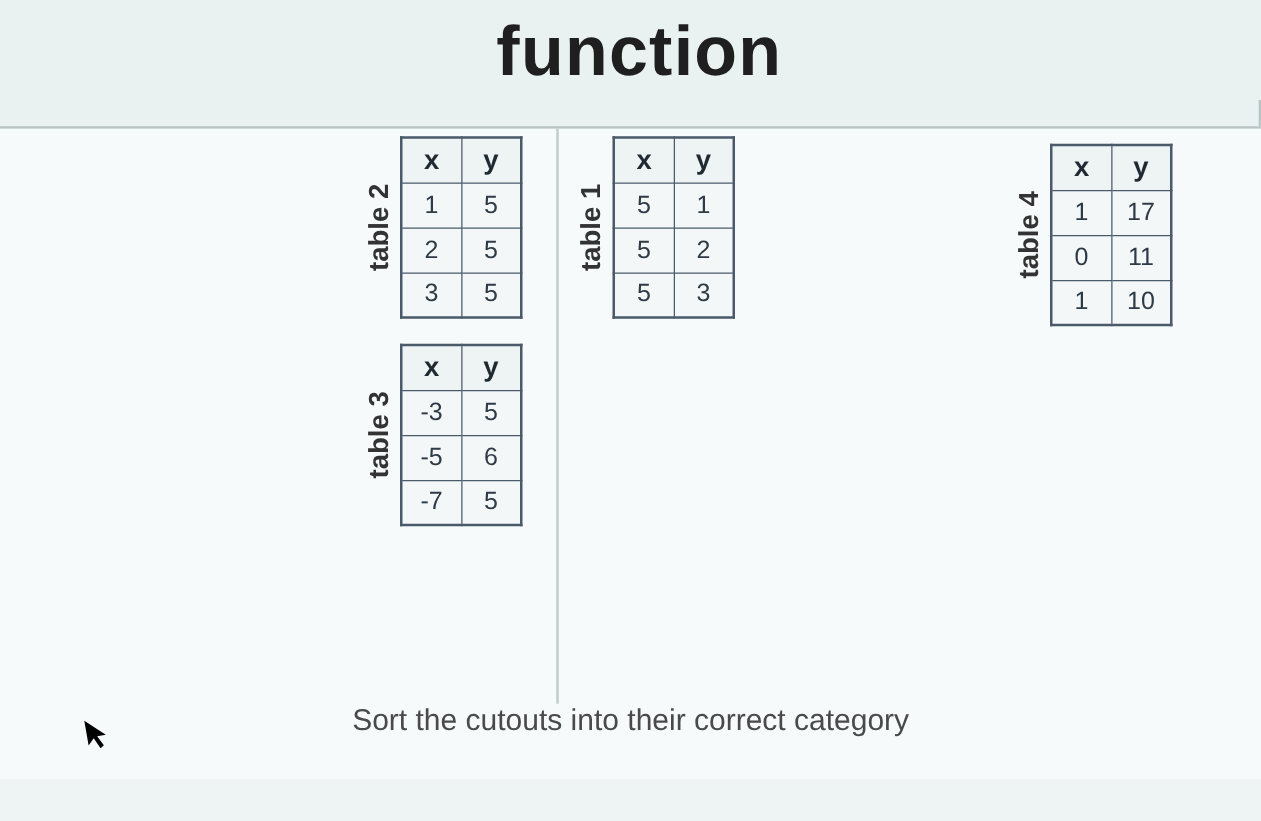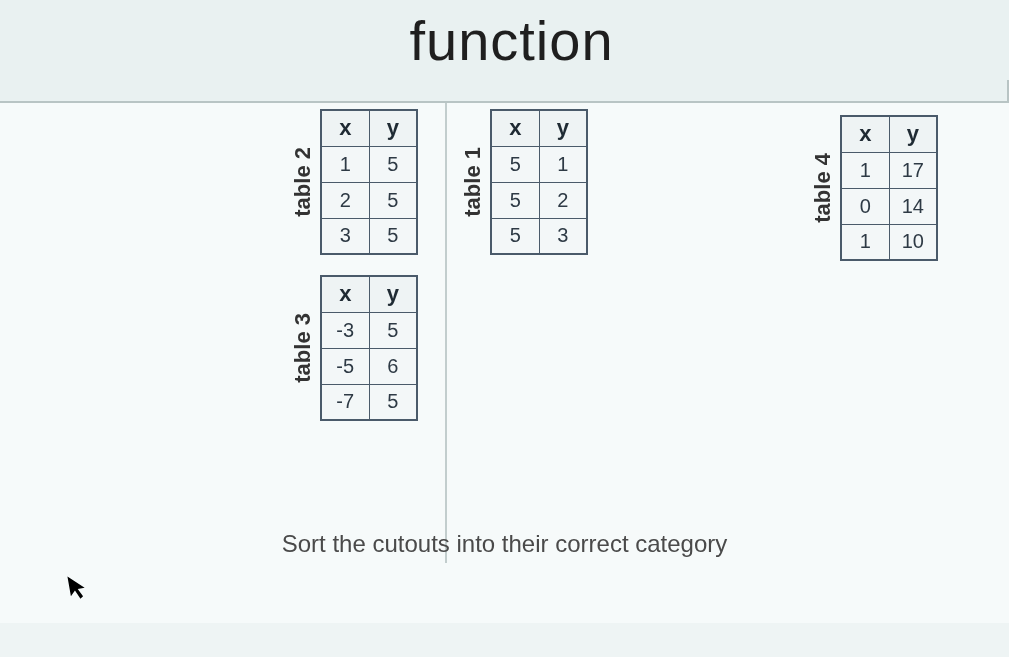--- a/index.html
+++ b/index.html
@@ -14,21 +14,21 @@
   .header {
     display: flex;
     width: 100%;
     background: #e9f1f1;
     border-bottom: 2px solid #b8c4c4;
   }
   .header .col {
     flex: 1;
     text-align: center;
     font-size: 56px;
-    font-weight: 400;
+    font-weight: 700;
     padding: 8px 0 28px 16px;
     letter-spacing: 1px;
     color: #1f1f1f;
   }
   .header .sep {
     width: 2px;
     background: #b8c4c4;
     margin-top: 80px;
   }
 
@@ -78,21 +78,21 @@
   }
   table.xy th {
     font-weight: 700;
     font-size: 22px;
     color: #1f2a33;
     background: #eef3f4;
   }
 
   .instruction {
     position: absolute;
-    bottom: 65px;
+    bottom: 32px;
     left: 0;
     width: 100%;
     text-align: center;
     font-size: 24px;
     color: #4a4a4a;
   }
 
   .cursor {
     position: absolute;
     left: 68px;
@@ -174,21 +174,21 @@
           <tr>
             <th>x</th>
             <th>y</th>
           </tr>
       <tr>
             <td>1</td>
             <td>17</td>
           </tr>
       <tr>
             <td>0</td>
-            <td>14</td>
+            <td>11</td>
           </tr>
       <tr>
             <td>1</td>
             <td>10</td>
           </tr>
     </tbody>
       </table>
   </div>
 
   <div class="card t3">

